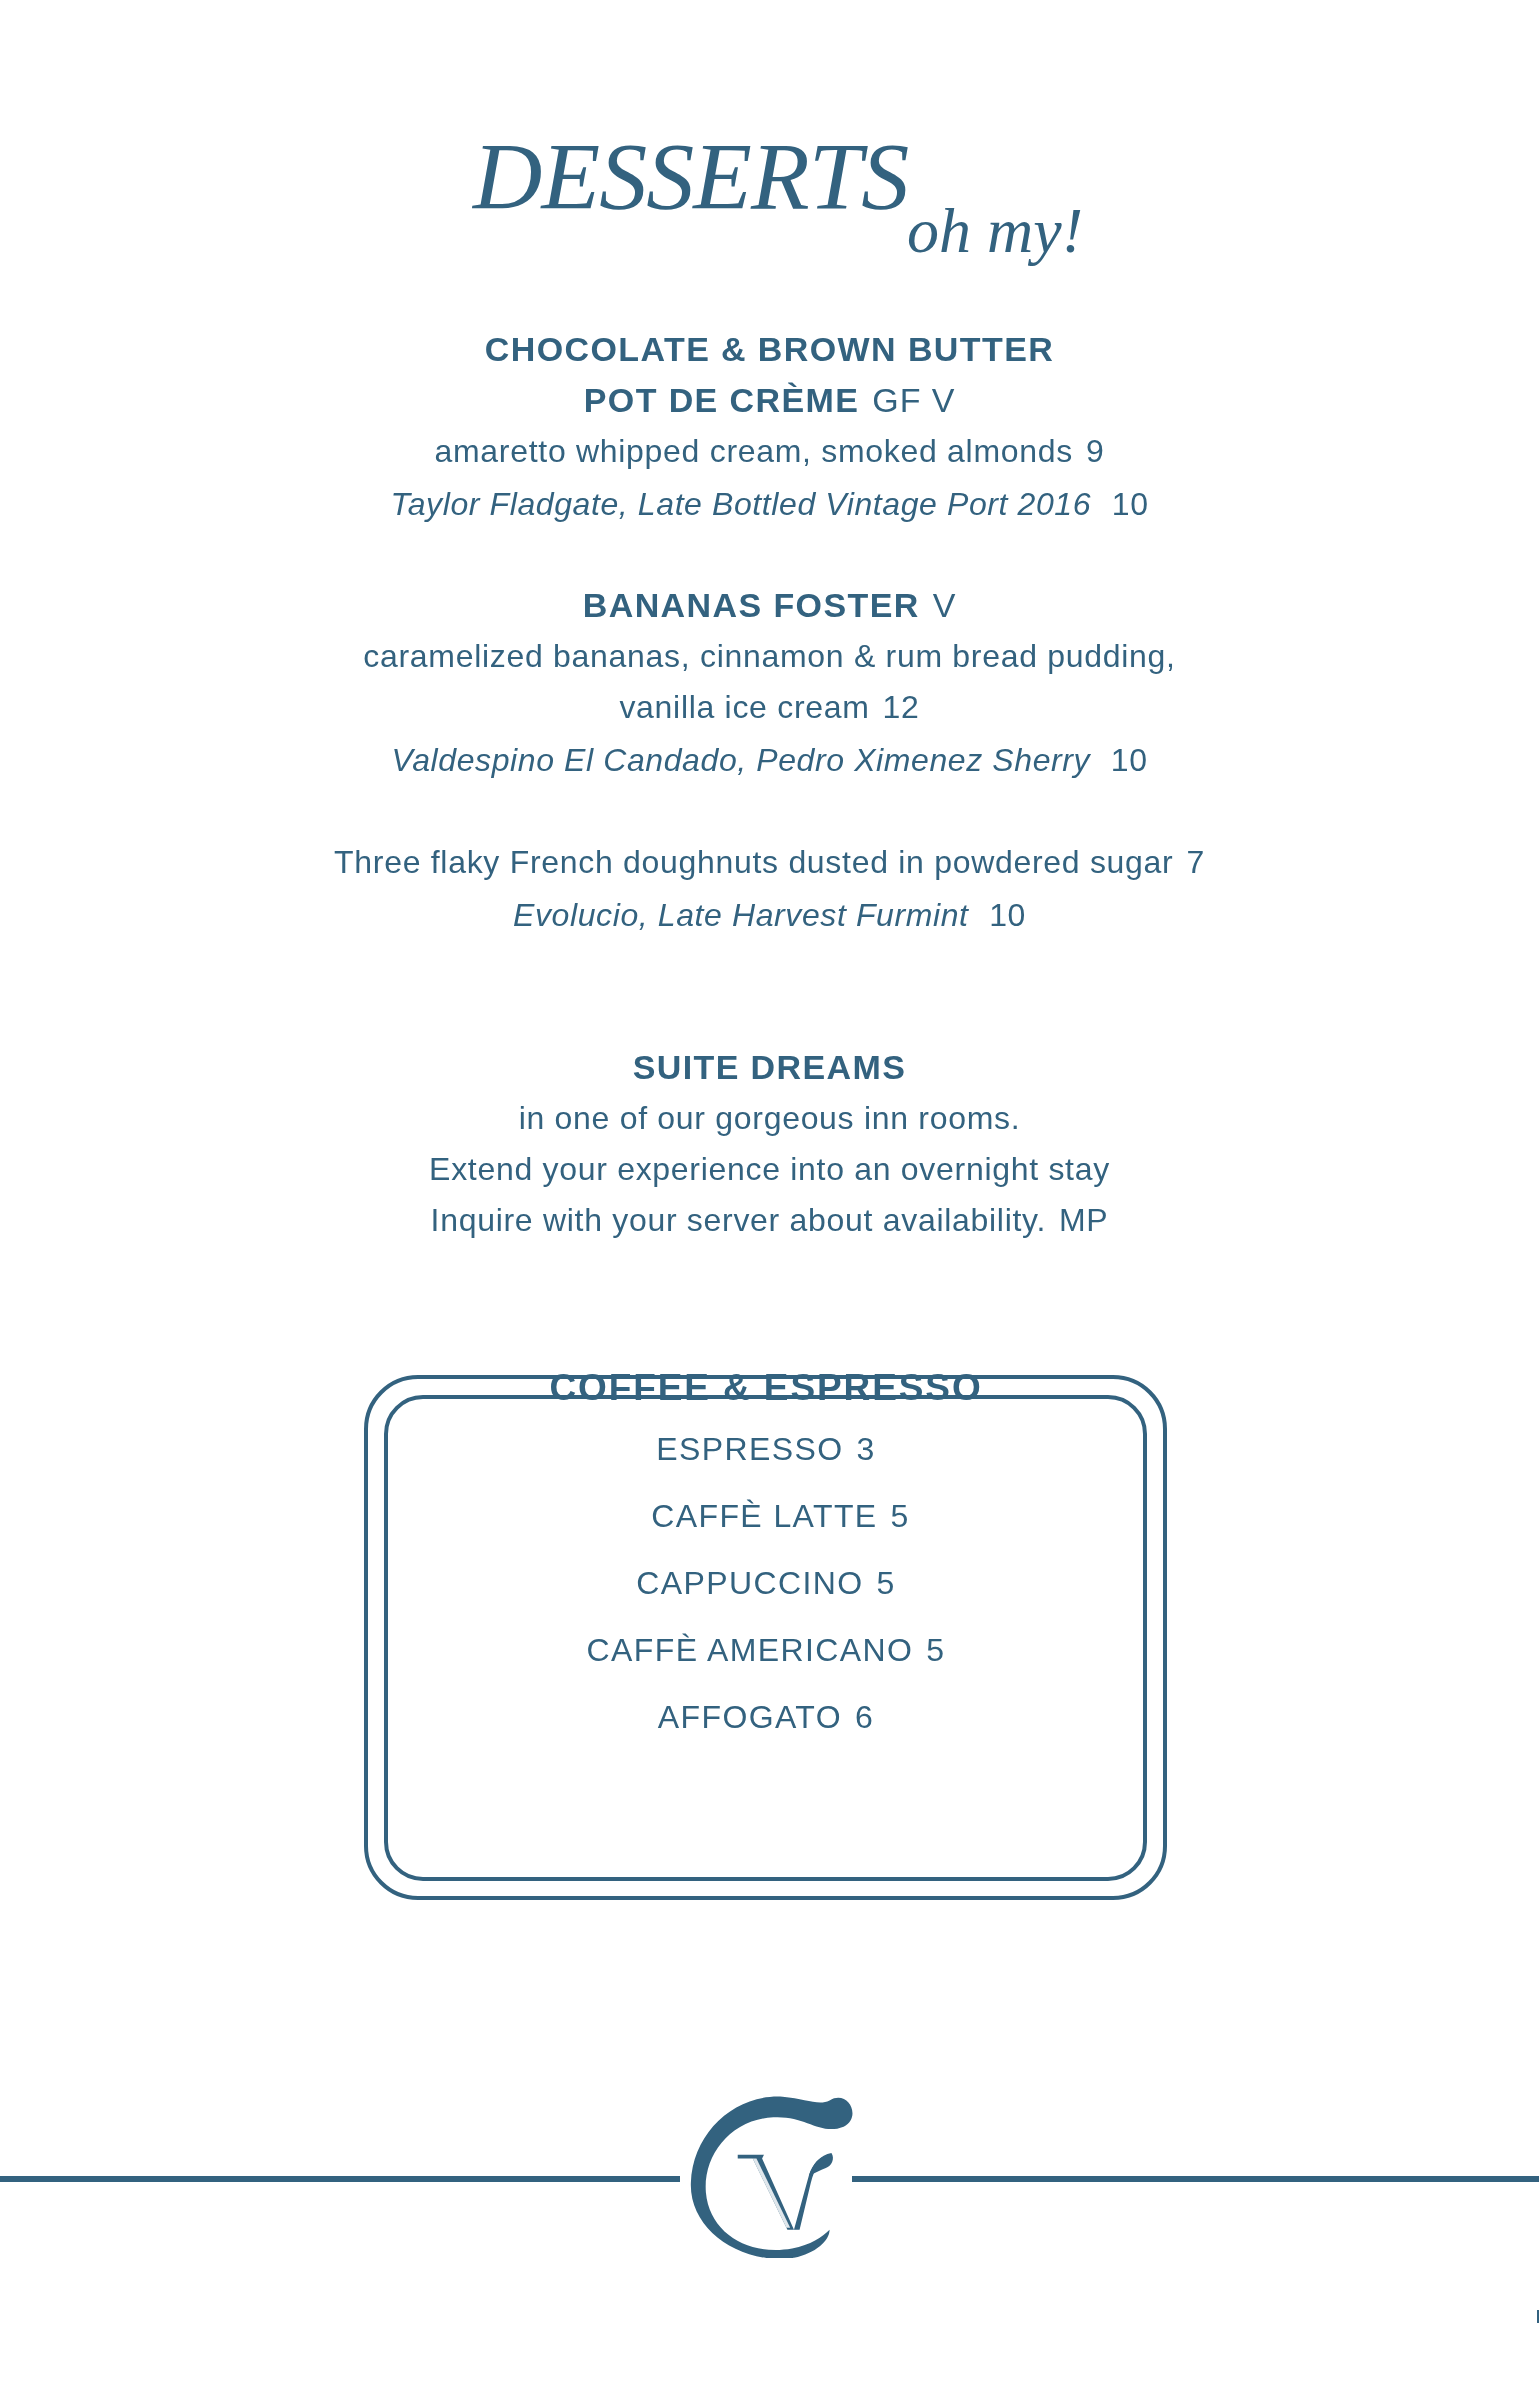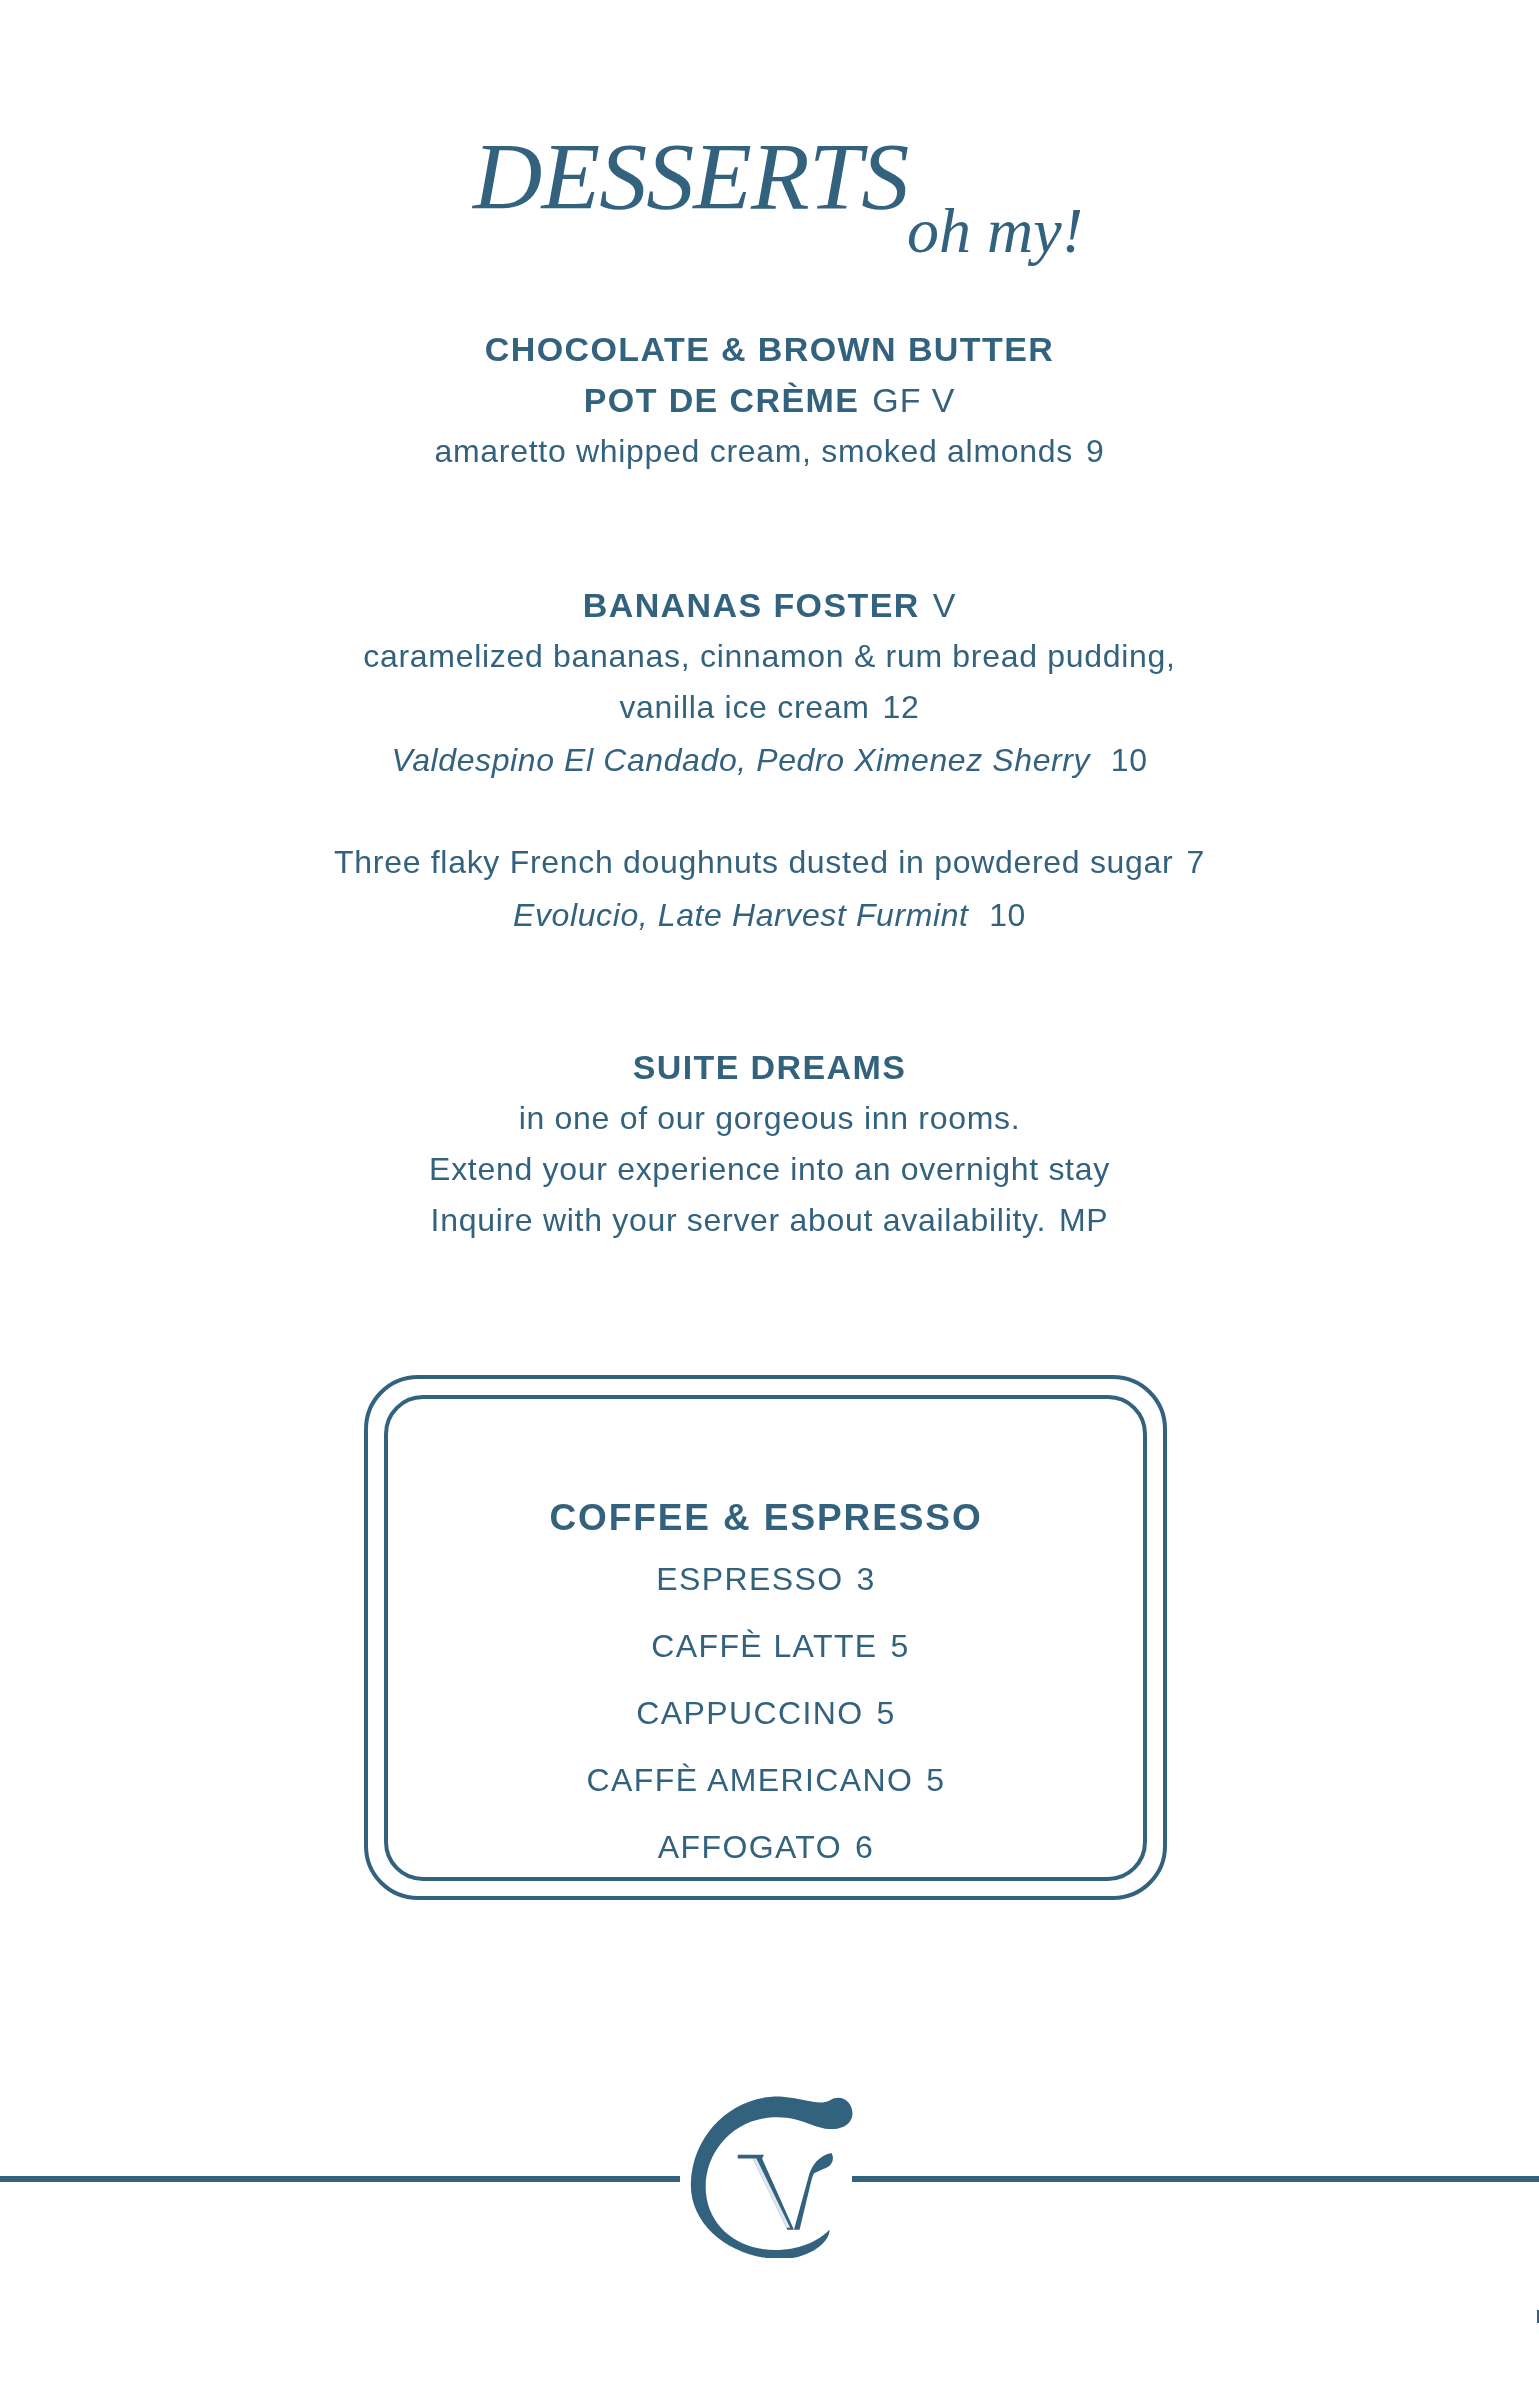--- a/index.html
+++ b/index.html
@@ -42,20 +42,23 @@
 </div>
 
 <div class="item" style="top:324px;">
   <span class="line name" style="height:51px;line-height:51px;">CHOCOLATE &amp; BROWN BUTTER</span>
   <span class="line" style="height:51px;line-height:51px;">
     <span class="name">POT DE CRÈME</span><span class="tags">GF V</span>
   </span>
   <span class="line desc" style="height:51px;line-height:51px;">
     <span>amaretto whipped cream, smoked almonds</span><span class="price">9</span>
   </span>
+  <span class="line wine" style="height:54px;line-height:54px;">
+    <span>Taylor Fladgate, Late Bottled Vintage Port 2016</span><span class="price">10</span>
+  </span>
 </div>
 
 <div class="item" style="top:580px;">
   <span class="line" style="height:51px;line-height:51px;">
     <span class="name">BANANAS FOSTER</span><span class="tags">V</span>
   </span>
   <span class="line desc" style="height:51px;line-height:51px;">caramelized bananas, cinnamon &amp; rum bread pudding,</span>
   <span class="line desc" style="height:51px;line-height:51px;">
     <span>vanilla ice cream</span><span class="price">12</span>
   </span>
@@ -77,21 +80,21 @@
   <span class="line name" style="height:51px;line-height:51px;">SUITE DREAMS</span>
   <span class="line desc" style="height:51px;line-height:51px;">in one of our gorgeous inn rooms.</span>
   <span class="line desc" style="height:51px;line-height:51px;">Extend your experience into an overnight stay</span>
   <span class="line desc" style="height:51px;line-height:51px;">
     <span>Inquire with your server about availability.</span><span class="price">MP</span>
   </span>
 </div>
 
 <div class="box-outer"></div>
 <div class="box-inner"></div>
-<div class="coffee" style="top:1490px;">
+<div class="coffee" style="top:1360px;">
   <span class="line coffee-title" style="height:56px;line-height:56px;">COFFEE &amp; ESPRESSO</span>
   <span class="line coffee-item" style="height:67px;line-height:67px;text-align:center;">
     <span>ESPRESSO</span><span class="price">3</span>
   </span>
   <span class="line coffee-item" style="height:67px;line-height:67px;margin-left:29px;">
     <span>CAFFÈ LATTE</span><span class="price">5</span>
   </span>
   <span class="line coffee-item" style="height:67px;line-height:67px;">
     <span>CAPPUCCINO</span><span class="price">5</span>
   </span>

